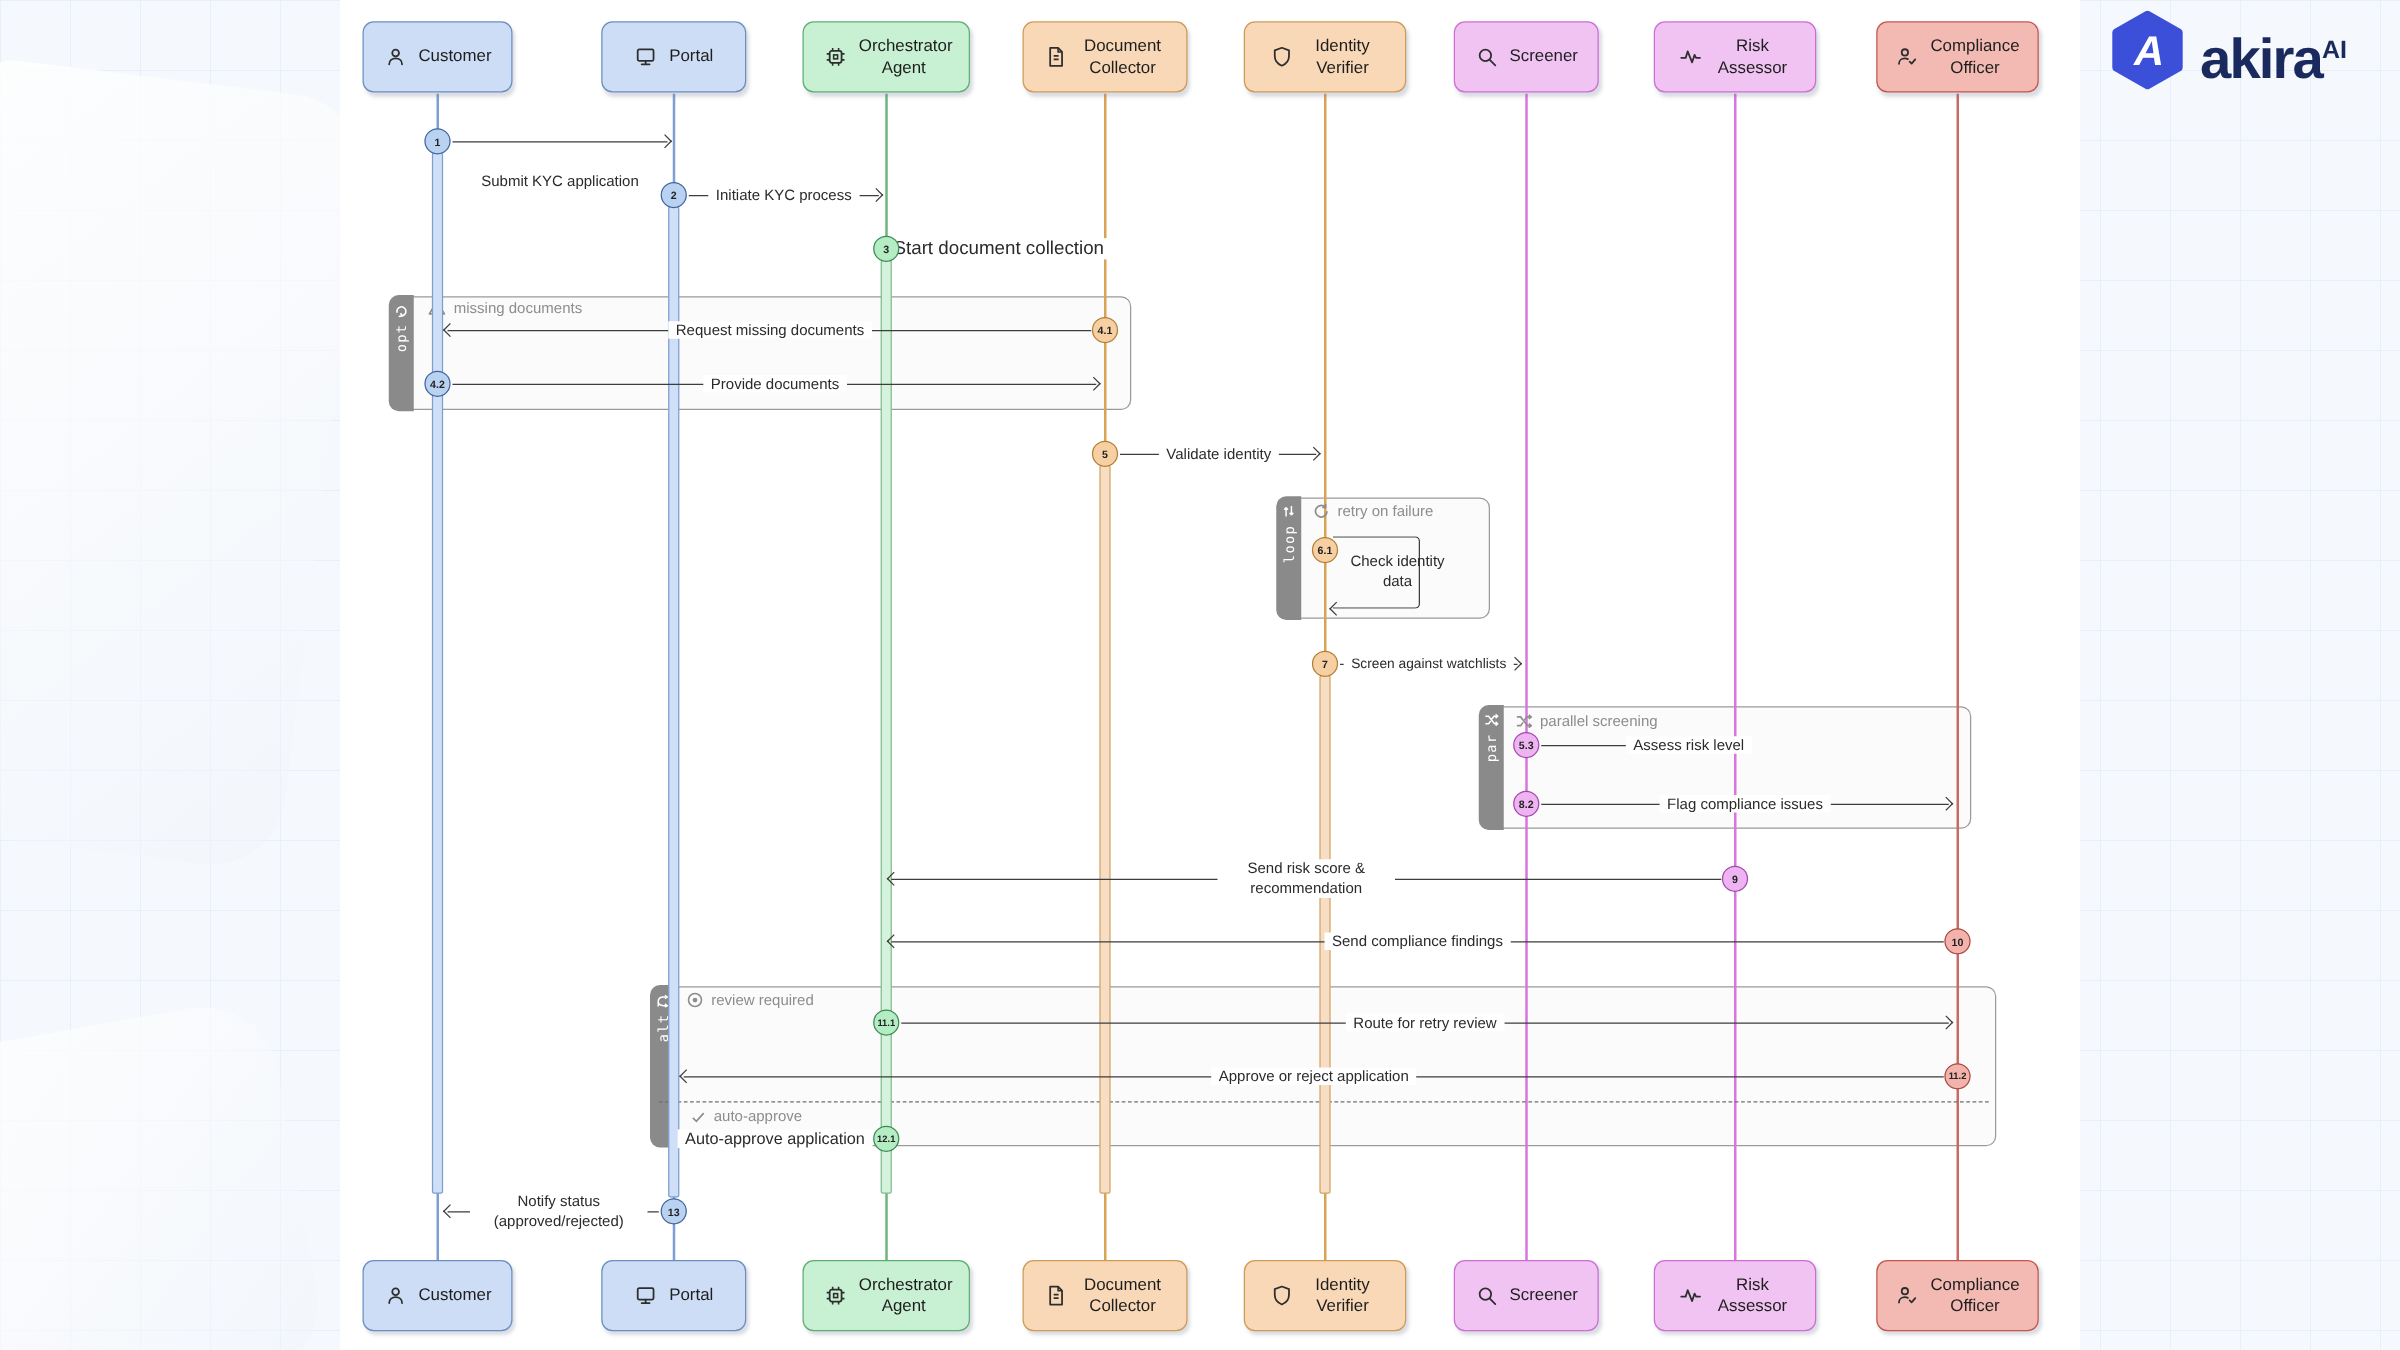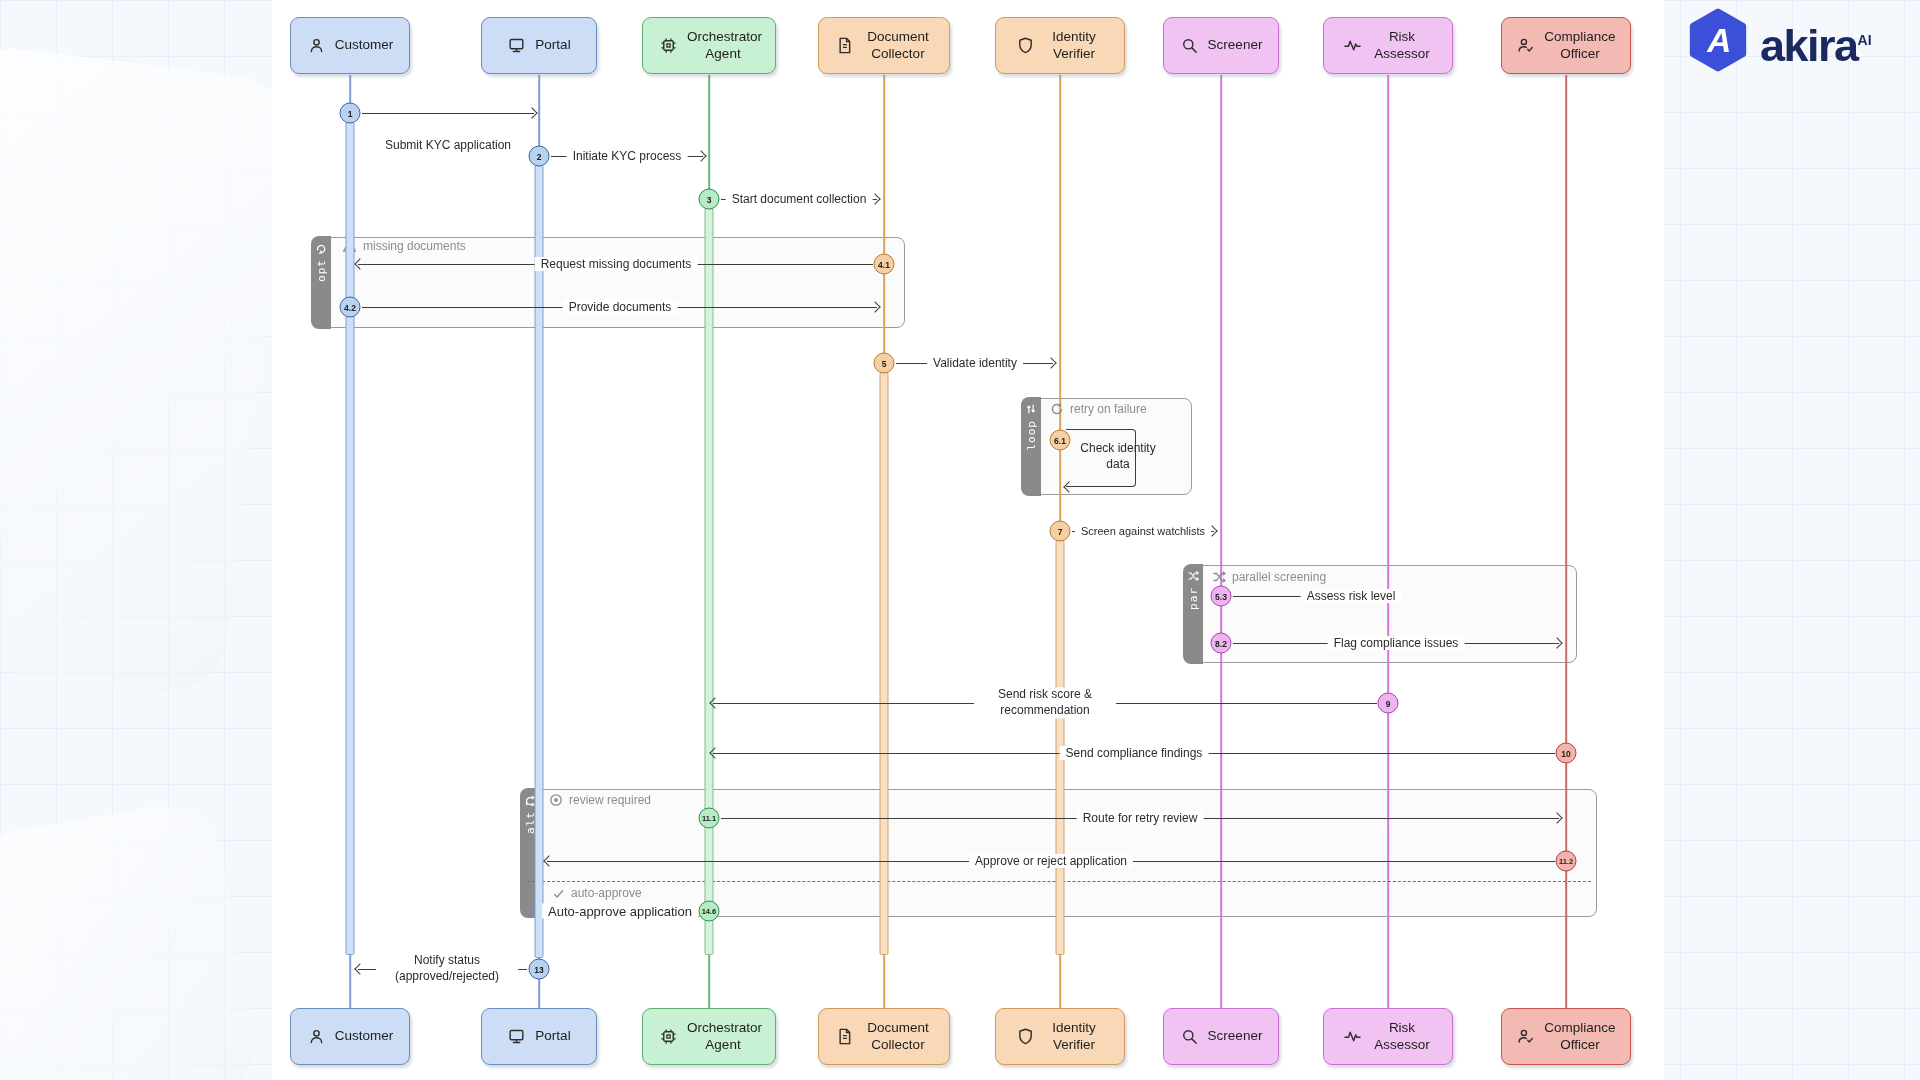--- a/index.html
+++ b/index.html
@@ -52,21 +52,21 @@
   .selfmsg { position:absolute; border:1.6px solid #3d3d3d; border-left:none; border-radius:0 4px 4px 0; z-index:4; }
   .selfmsg::after { content:""; position:absolute; left:-1px; bottom:-4.8px; width:7px; height:7px; border-top:1.6px solid #3d3d3d; border-left:1.6px solid #3d3d3d; transform:rotate(-45deg); }
   .num { position:absolute; width:21px; height:21px; border-radius:50%; border:1.5px solid; display:flex; align-items:center; justify-content:center; font-size:8.5px; font-weight:bold; transform:translate(-50%,-50%); z-index:6; color:#222; }
   .n-blue{background:#b9d2f2;border-color:#41659c;} .n-green{background:#b4ecc3;border-color:#3c8a55;}
   .n-orange{background:#f6cfa3;border-color:#b37f35;} .n-violet{background:#eeb4f1;border-color:#a548ae;}
   .n-red{background:#f3b3ac;border-color:#a84740;}
 
   
   .logo { position:absolute; left:1686px; top:8px; display:flex; align-items:flex-start; gap:10px; z-index:7; }
   .logo .word { font-size:45px; font-weight:bold; color:#1b2a5e; letter-spacing:-1.5px; line-height:64px; }
-  .logo sup { font-size:14px; font-weight:bold; color:#1b2a5e; vertical-align:super; letter-spacing:0; }
+  .logo sup { font-size:20px; font-weight:bold; color:#1b2a5e; vertical-align:super; letter-spacing:0; }
   svg.ic { flex:0 0 auto; }
 </style>
 </head>
 <body>
 
 <div class="blob" style="left:-80px; top:60px; width:340px; height:620px; transform:rotate(7deg);"></div>
 <div class="blob" style="left:-60px; top:820px; width:300px; height:300px; transform:rotate(-10deg);"></div>
 <div class="panel"></div>
 
 <div class="logo">
@@ -170,21 +170,21 @@
 
 <div class="mline hr" style="left:362px; top:113px; width:172px;"></div>
 <div class="mlabel" style="left:448px; top:113px;margin-top:32px;">Submit KYC application</div>
 <div class="num n-blue" style="left:350px; top:113px;">1</div>
 
 <div class="mline hr" style="left:551px; top:156px; width:152px;"></div>
 <div class="mlabel" style="left:627px; top:156px;">Initiate KYC process</div>
 <div class="num n-blue" style="left:539px; top:156px;">2</div>
 
 <div class="mline hr" style="left:721px; top:199px; width:156px;"></div>
-<div class="mlabel" style="left:799px; top:199px; font-size:12px;">Start document collection</div>
+<div class="mlabel" style="left:799px; top:199px; font-size:15px;">Start document collection</div>
 <div class="num n-green" style="left:709px; top:199px;">3</div>
 
 <div class="mline hl" style="left:358px; top:264px; width:515px;"></div>
 <div class="mlabel" style="left:616px; top:264px;">Request missing documents</div>
 <div class="num n-orange" style="left:884px; top:264px;">4.1</div>
 
 <div class="mline hr" style="left:362px; top:307px; width:515px;"></div>
 <div class="mlabel" style="left:620px; top:307px;">Provide documents</div>
 <div class="num n-blue" style="left:350px; top:307px;">4.2</div>
 
@@ -219,21 +219,21 @@
 <div class="mline hr" style="left:721px; top:818px; width:838px;"></div>
 <div class="mlabel" style="left:1140px; top:818px;">Route for retry review</div>
 <div class="num n-green" style="left:709px; top:818px; font-size:7.5px;">11.1</div>
 
 <div class="mline hl" style="left:547px; top:861px; width:1008px;"></div>
 <div class="mlabel" style="left:1051px; top:861px;">Approve or reject application</div>
 <div class="num n-red" style="left:1566px; top:861px; font-size:7.5px;">11.2</div>
 
 <div class="mline hl" style="left:547px; top:911px; width:150px;"></div>
 <div class="mlabel" style="left:620px; top:911px; font-size:13px;">Auto-approve application</div>
-<div class="num n-green" style="left:709px; top:911px; font-size:7.5px;">14.6</div>
+<div class="num n-green" style="left:709px; top:911px; font-size:7.5px;">12.1</div>
 
 <div class="mline hl" style="left:358px; top:969px; width:169px;"></div>
 <div class="mlabel wrap" style="left:447px; top:969px; width:142px;">Notify status (approved/rejected)</div>
 <div class="num n-blue" style="left:539px; top:969px;">13</div>
 
 <div class="actor a-blue" style="left:290px; top:17px; width:120px;">
   <svg class="ic" width="19" height="19" viewBox="0 0 24 24">
       <circle cx="12" cy="8" r="3.4" fill="none" stroke="#2e2e2e" stroke-width="1.8"></circle>
       <path d="M5.5 19.5c0-3.7 2.9-6 6.5-6s6.5 2.3 6.5 6" fill="none" stroke="#2e2e2e" stroke-width="1.8" stroke-linecap="round"></path>
     </svg>

